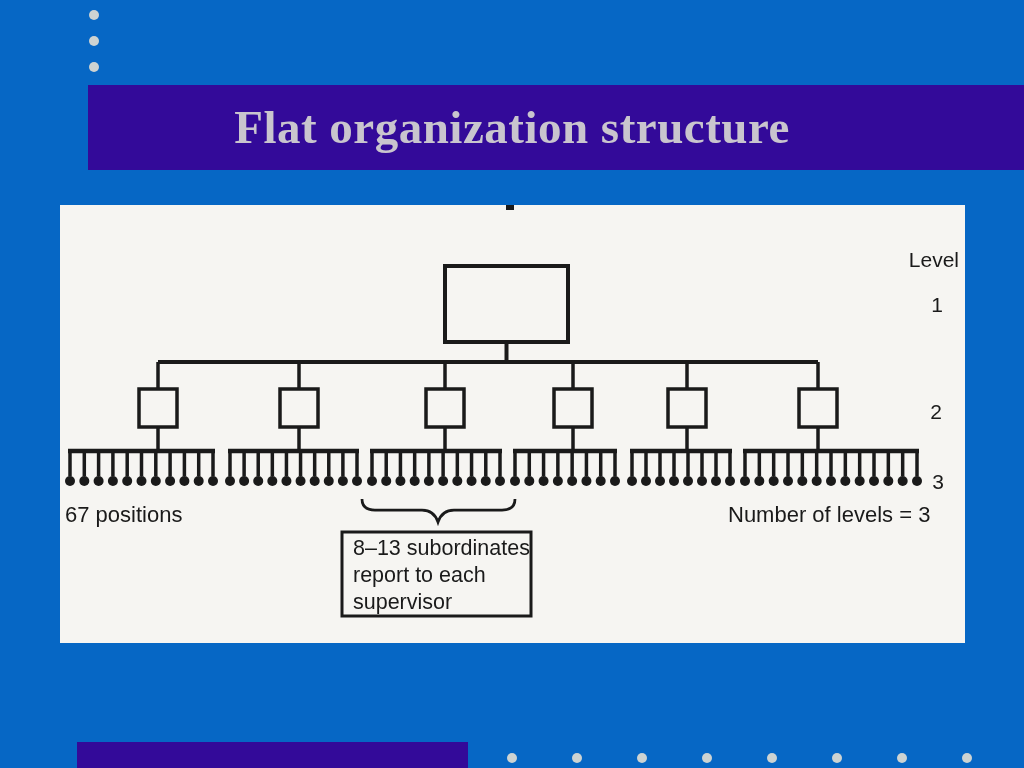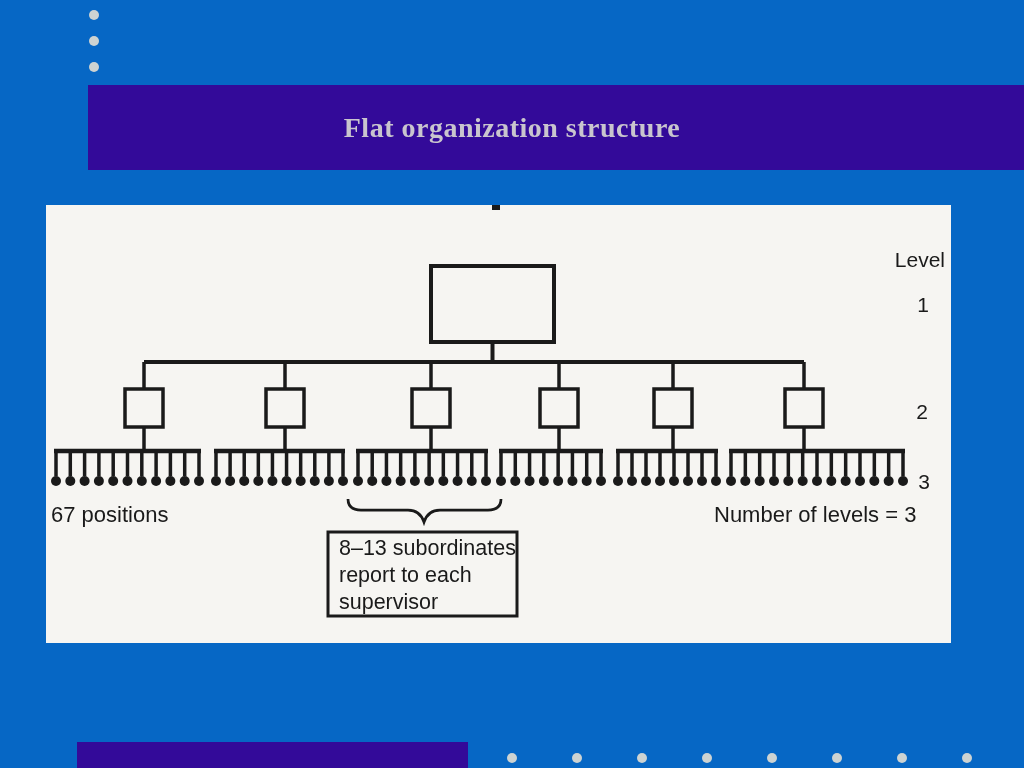--- a/index.html
+++ b/index.html
@@ -20,25 +20,25 @@
     position:absolute;width:10px;height:10px;border-radius:50%;
     background:var(--decor-dot);
   }
   #title-bar{
     position:absolute;left:88px;top:85px;right:0;height:85px;
     background:var(--accent-bar);
     padding-right:88px;box-sizing:border-box;
   }
   #slide-title{
     width:100%;height:68px;line-height:85px;text-align:center;
-    font-family:"Liberation Serif", serif;font-weight:bold;font-size:28px;
+    font-family:"Liberation Serif", serif;font-weight:bold;font-size:47px;
     color:var(--title-text);letter-spacing:0.5px;
   }
   #figure-panel{
-    position:absolute;left:46px;top:205px;width:905px;height:438px;
+    position:absolute;left:60px;top:205px;width:905px;height:438px;
     background:var(--panel);
   }
   #bottom-accent{
     position:absolute;left:77px;top:742px;width:391px;height:26px;
     background:var(--accent-bar);
   }
   svg text{
     font-family:"Liberation Sans", sans-serif;
     fill:var(--ink);
   }

